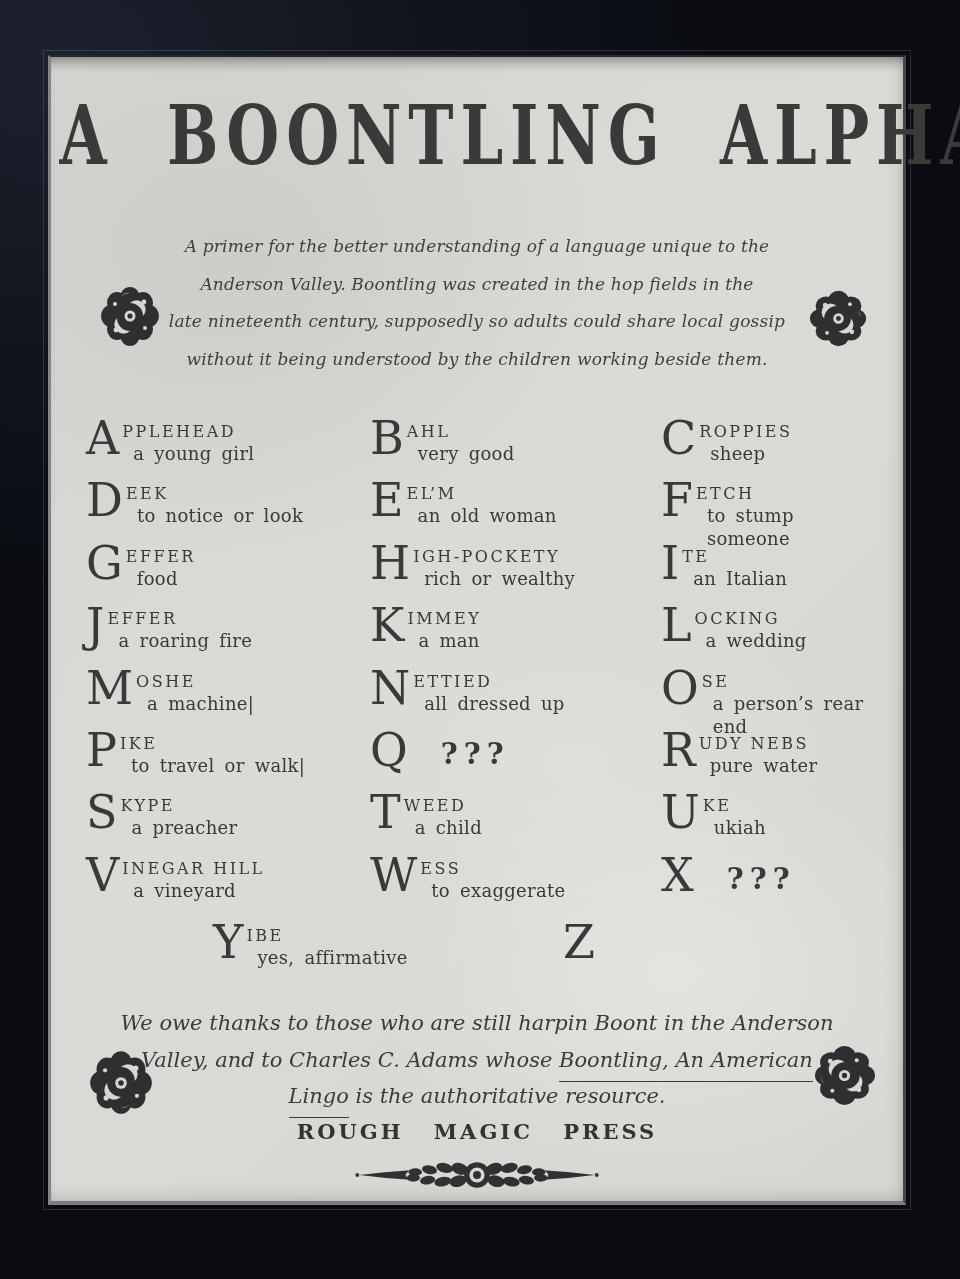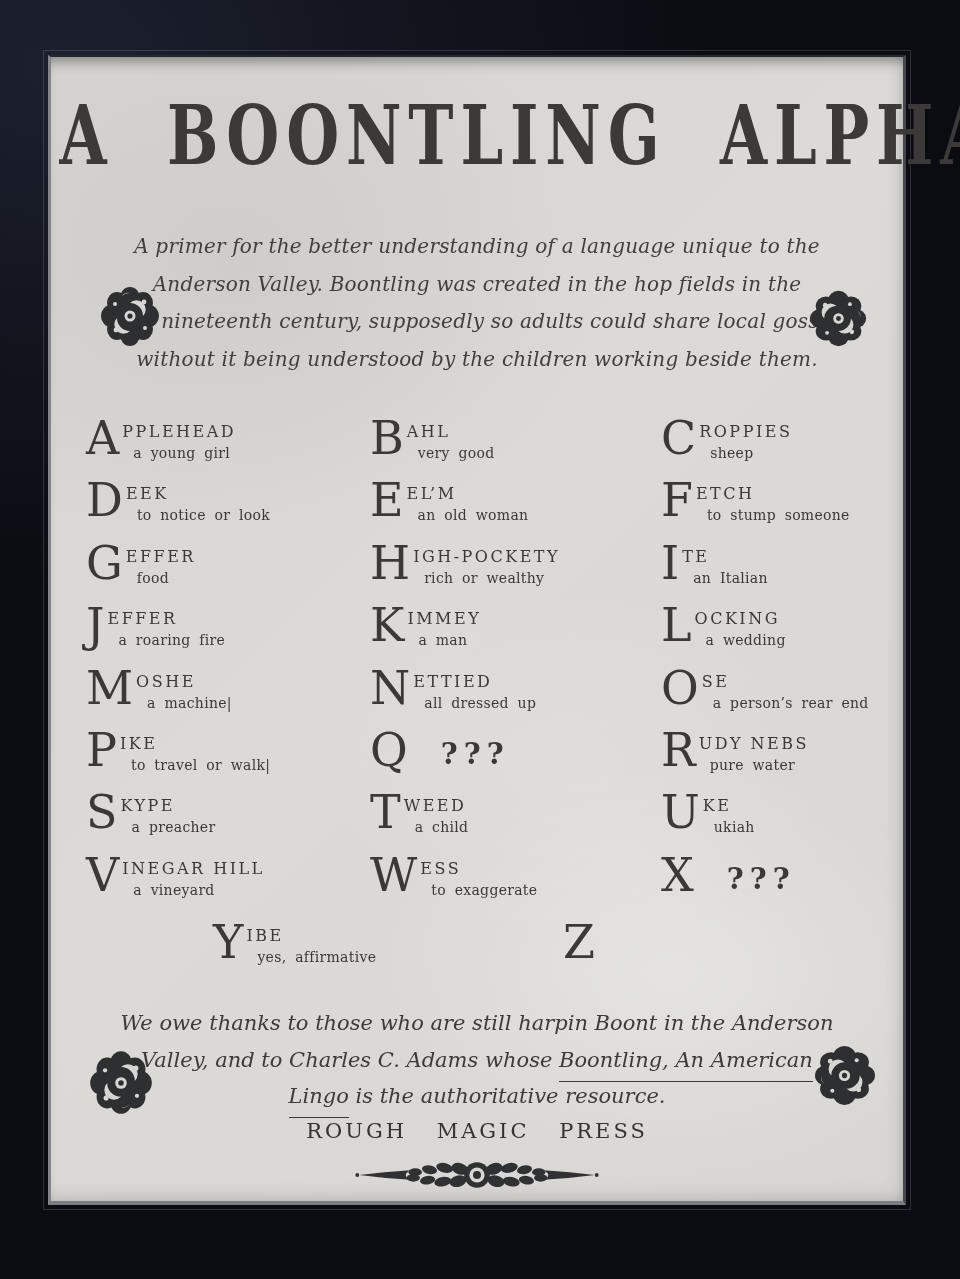--- a/index.html
+++ b/index.html
@@ -23,41 +23,41 @@
       linear-gradient(135deg, #d6d5d1 0%, #dbdad6 45%, #d7d6d2 100%);
     box-shadow: inset 0 12px 14px -9px rgba(0,0,0,0.45), inset -8px -10px 22px -14px rgba(0,0,0,0.30);
   }
   .title {
     position:absolute; top:36px; left:0; width:100%; margin:0; text-align:center;
     font-size:62px; font-weight:bold; color:#3b3a39; white-space:nowrap;
     letter-spacing:7px; word-spacing:26px;
     transform:scale(0.98,1.32); transform-origin:50% 22%;
   }
   .intro { position:absolute; top:171px; left:0; width:100%; text-align:center;
-    font-style:italic; font-size:20px; line-height:37.5px; color:#413f3e; letter-spacing:0.2px; }
+    font-style:italic; font-size:17px; line-height:37.5px; color:#413f3e; letter-spacing:0.2px; }
   .intro p { margin:0; }
 
   .grid { position:absolute; left:35px; top:362px; width:800px;
     display:grid; grid-template-columns:284px 291px 225px; grid-auto-rows:62.4px; }
   .entry { display:flex; align-items:flex-start; color:#3a3938; }
   .big { font-size:46px; line-height:39px; }
   .rest { display:flex; flex-direction:column; margin-left:3px; padding-top:2px; }
   .word { font-size:16px; line-height:21px; letter-spacing:2.5px; }
-  .def { font-size:14px; line-height:23px; padding-left:11px; word-spacing:4px; letter-spacing:0.3px; }
+  .def { font-size:18px; line-height:23px; padding-left:11px; word-spacing:4px; letter-spacing:0.3px; }
   .mystery .word { font-size:29px; font-weight:bold; letter-spacing:6px; padding-left:30px; line-height:42px; }
   .entry-y { position:absolute; left:162px; top:866px; }
   .entry-z { position:absolute; left:512px; top:866px; }
 
   .credit { position:absolute; top:948px; left:0; width:100%; text-align:center;
     font-style:italic; font-size:21px; line-height:36.5px; color:#3c3b3a; }
   .credit p { margin:0; }
   .u { border-bottom:1.6px solid #3c3b3a; padding-bottom:9px; }
 
   .press { position:absolute; top:1062px; left:0; width:100%; text-align:center;
-    font-size:21px; letter-spacing:3px; word-spacing:20px; color:#343332; }
+    font-size:21px; letter-spacing:3px; word-spacing:20px; color:#343332;font-weight:bold; }
 
   .ornament { position:absolute; line-height:0; }
   .orn-tl { left:47px;  top:226px;  width:64px; height:66px; }
   .orn-tr { left:757px; top:230px;  width:61px; height:63px; }
   .orn-bl { left:36px;  top:991px;  width:68px; height:70px; }
   .orn-br { left:761px; top:985px;  width:65px; height:67px; }
   .ornament svg { width:100%; height:100%; }
   .flourish { position:absolute; top:1099px; left:50%; transform:translateX(-50%);
     width:255px; height:38px; line-height:0; }
   .flourish svg { width:100%; height:100%; }

